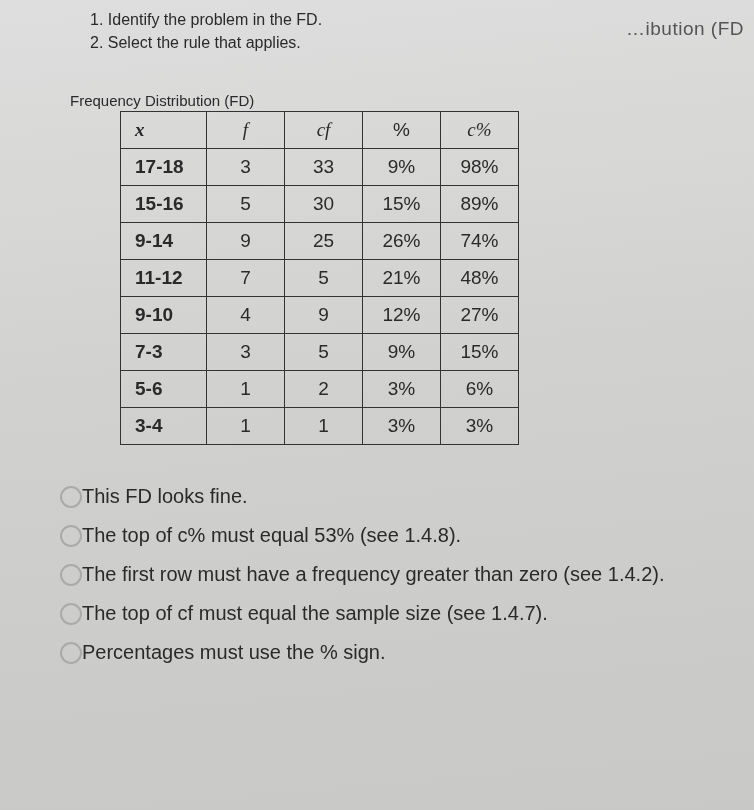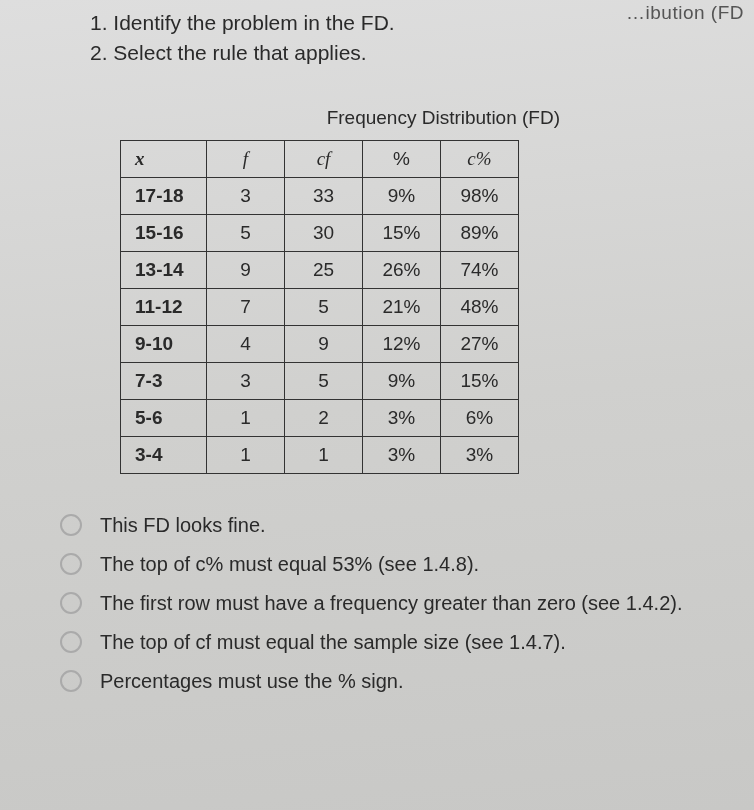--- a/index.html
+++ b/index.html
@@ -18,39 +18,39 @@
       overflow: hidden;
     }
     .page {
       background: linear-gradient(175deg, #dedede 0%, #d0d0ce 50%, #c8c8c6 100%);
       width: 100%;
       height: 100%;
       padding: 8px 30px 20px 30px;
     }
     .frag-top {
       position: absolute;
-      top: 2px;
+      top: 18px;
       right: 10px;
       font-size: 19px;
       color: #555;
       letter-spacing: 0.5px;
     }
     .instructions {
       margin-left: 60px;
       margin-bottom: 38px;
     }
     .instructions .item {
-      font-size: 21px;
+      font-size: 16px;
       line-height: 1.45;
       color: #2a2a2a;
     }
     .table-title {
-      text-align: right;
-      font-size: 19px;
-      margin-bottom: 11px;
+      text-align: left;
+      font-size: 15px;
+      margin-bottom: 2px;
       margin-left: 40px;
       width: 490px;
       color: #2a2a2a;
     }
     .fd-table {
       border-collapse: collapse;
       margin-left: 90px;
       background: transparent;
     }
     .fd-table th, .fd-table td {
@@ -78,21 +78,20 @@
       font-style: italic;
       font-family: Georgia, serif;
     }
     .options {
       margin-top: 40px;
       margin-left: 30px;
     }
     .option {
       display: flex;
       align-items: center;
-      gap: 18px;
       margin-bottom: 16px;
     }
     .radio {
       width: 22px;
       height: 22px;
       border: 2px solid #aaa;
       border-radius: 50%;
       flex-shrink: 0;
       background: transparent;
     }
@@ -133,21 +132,21 @@
       <td>98%</td>
     </tr>
     <tr>
       <td>15-16</td>
       <td>5</td>
       <td>30</td>
       <td>15%</td>
       <td>89%</td>
     </tr>
     <tr>
-      <td>13-14</td>
+      <td>9-14</td>
       <td>9</td>
       <td>25</td>
       <td>26%</td>
       <td>74%</td>
     </tr>
     <tr>
       <td>11-12</td>
       <td>7</td>
       <td>5</td>
       <td>21%</td>

